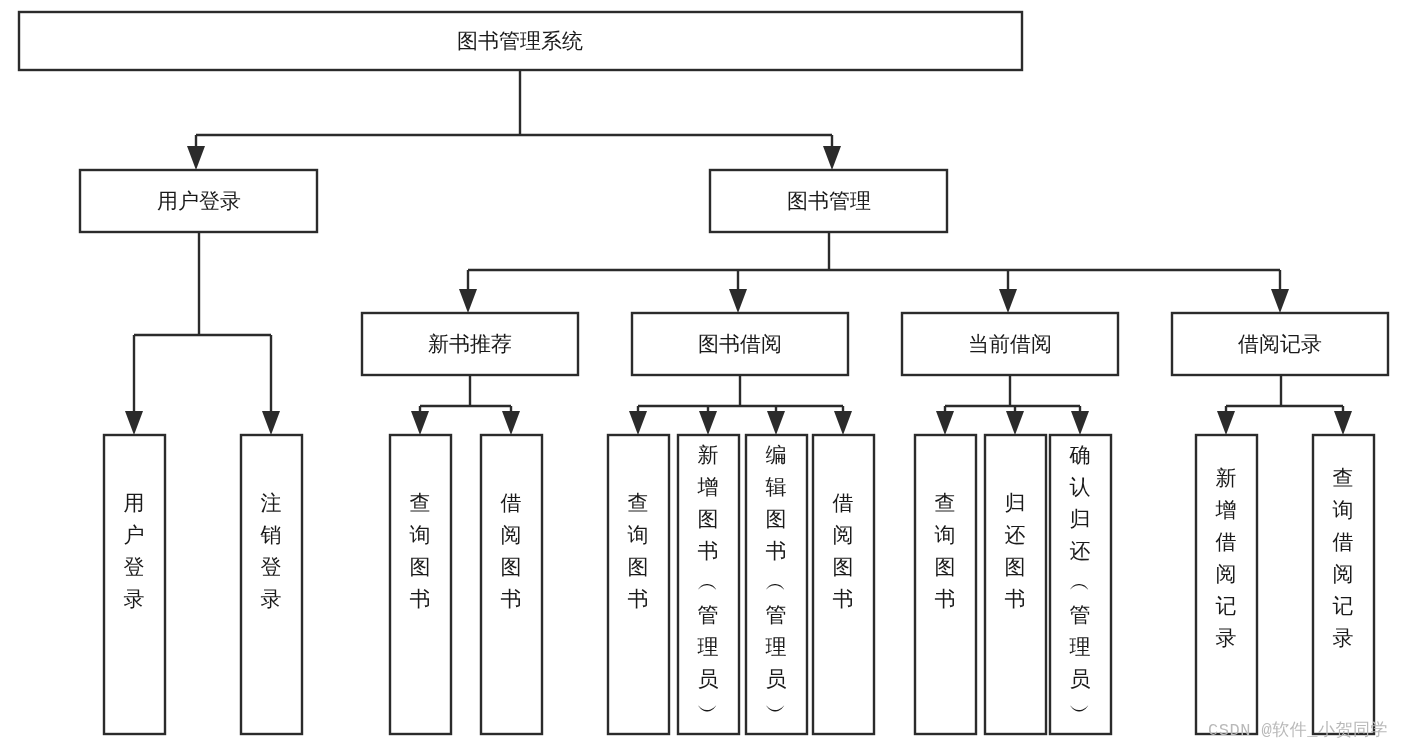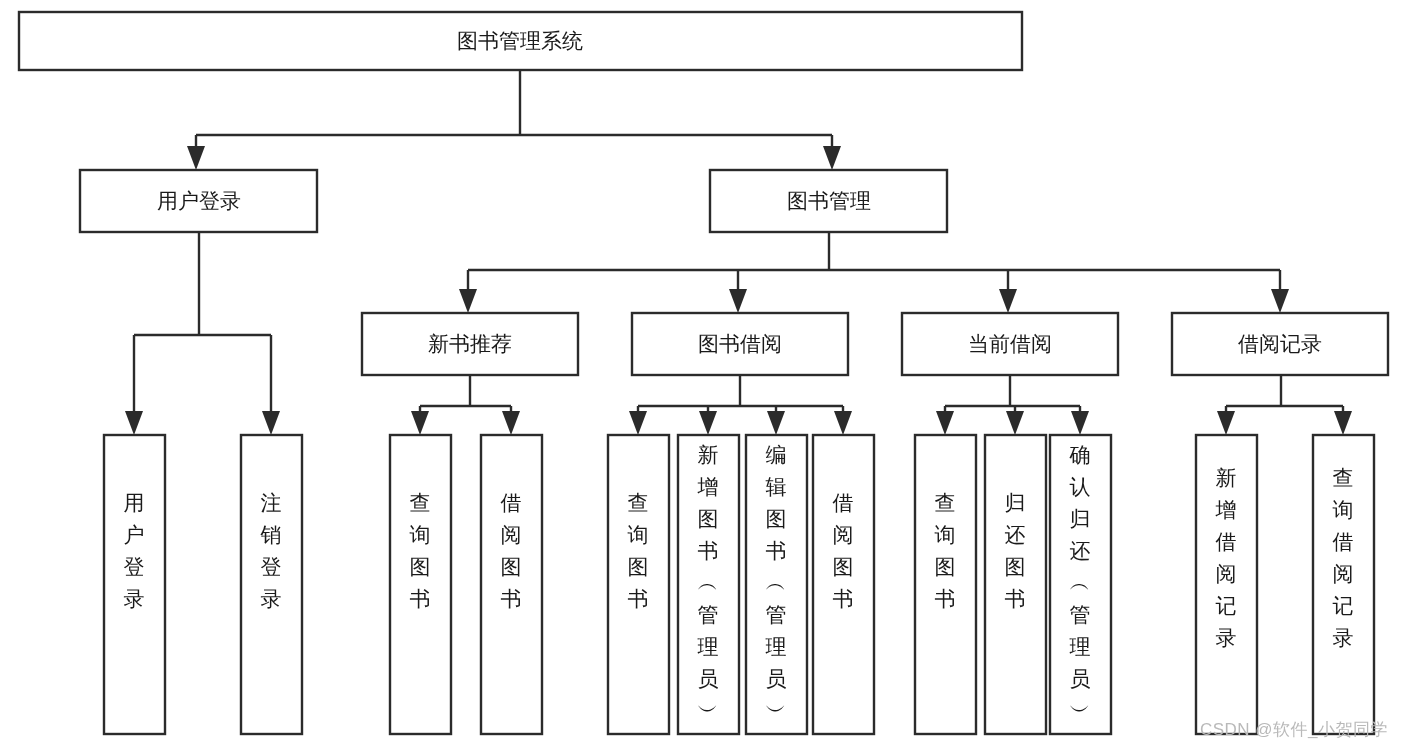--- a/index.html
+++ b/index.html
@@ -49,21 +49,21 @@
   .node-label-vertical {
     font-family: "Liberation Sans", "DejaVu Sans", sans-serif;
     fill: #1a1a1a;
     font-size: 21px;
     text-anchor: middle;
   }
   .watermark {
     position: absolute;
     right: 8px;
     bottom: 6px;
-    font-family: Liberation Sans, sans-serif;
+    font-family: Liberation Mono, monospace;
     font-size: 17px;
     color: #b9b9b9;
     white-space: nowrap;
     letter-spacing: 0.5px;
     pointer-events: none;
   }
 </style>
 </head>
 <body>
 

